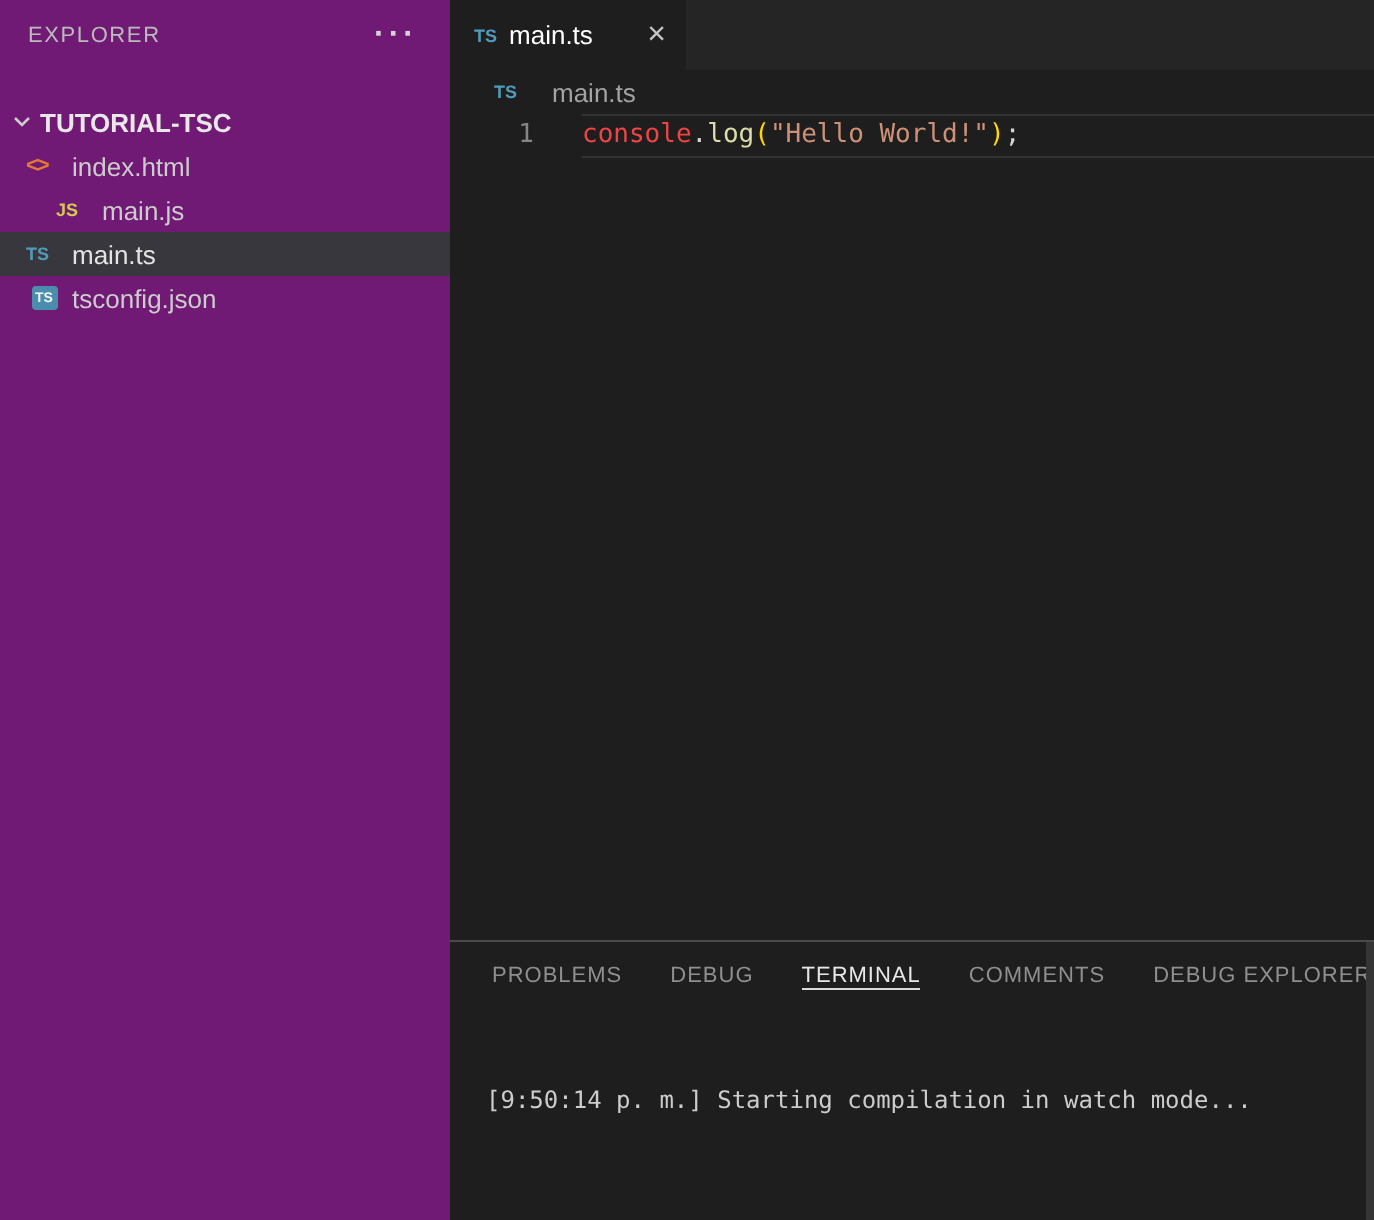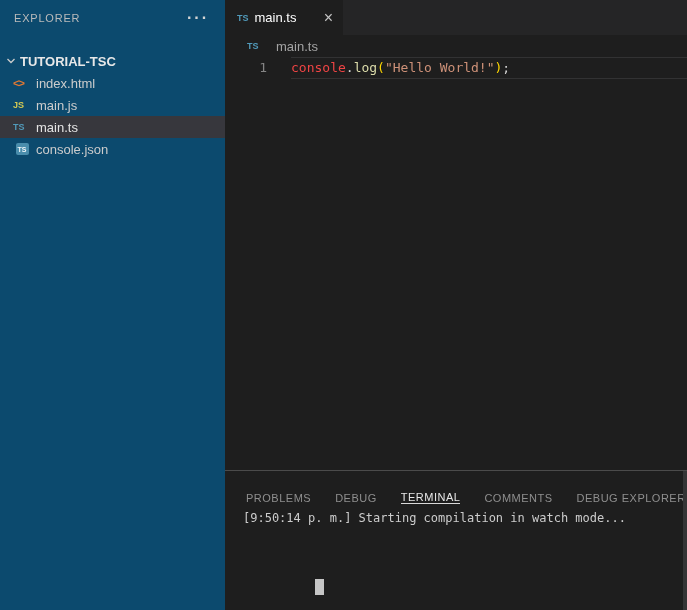--- a/index.html
+++ b/index.html
@@ -5,32 +5,32 @@
   * { margin:0; padding:0; box-sizing:border-box; }
   html,body { width:687px; height:610px; overflow:hidden; }
   body {
     background:#1e1e1e;
     font-family:"Liberation Sans", sans-serif;
     -webkit-font-smoothing:antialiased;
   }
   .app { display:flex; width:687px; height:610px; }
 
   
-  .sidebar { width:225px; flex-shrink:0; background:#0c4a6e; display:flex; flex-direction:column; }
+  .sidebar { width:225px; flex-shrink:0; background:#701a75; display:flex; flex-direction:column; }
   .sidebar-header { height:36px; display:flex; align-items:center; justify-content:space-between; padding:0 16px 0 14px; }
   .sidebar-title { font-size:11px; color:#bbbbbb; letter-spacing:0.8px; }
   .sidebar-menu { color:#d4d4d4; font-size:16px; font-weight:bold; letter-spacing:2px; cursor:pointer; line-height:8px; }
   .folder-row { height:22px; display:flex; align-items:center; padding-left:4px; cursor:pointer;margin-top:14px; }
   .chevron { width:14px; height:14px; display:flex; align-items:center; justify-content:center; margin-right:2px; }
   .folder-name { font-size:13px; font-weight:bold; color:#e8e8e8; }
   .file-row { height:22px; display:flex; align-items:center; padding-left:13px; font-size:13px; color:#cccccc; cursor:pointer; }
   .file-row.selected { background:#37373d; color:#e4e4e4; }
   .file-icon { width:18px; margin-right:5px; text-align:left; font-weight:bold; flex-shrink:0; }
   .icon-html { color:#e37933; font-size:11px; letter-spacing:-1px; }
-  .icon-js  { color:#d4c952; font-size:9px; }
+  .icon-js  { color:#d4c952; font-size:9px;margin-left:15px; }
   .icon-ts  { color:#519aba; font-size:9px; }
   .icon-ts-square { display:inline-flex; align-items:center; justify-content:center;
       width:13px; height:12px; background:#4a8dac; border-radius:2px;
       color:#f0f6f9; font-size:7px; font-weight:bold; }
 
   
   .main { flex:1; display:flex; flex-direction:column; min-width:0; }
 
   .tabbar { height:35px; background:#252526; display:flex; flex-shrink:0; }
   .tab { width:118px; background:#1e1e1e; display:flex; align-items:center; padding:0 8px 0 12px; gap:6px; cursor:pointer; }
@@ -39,25 +39,25 @@
   .tab-close { color:#c5c5c5; font-size:16px; line-height:16px; cursor:pointer; padding:0 2px; }
 
   .editor { flex:1; background:#1e1e1e; overflow:hidden; }
   .breadcrumb { height:22px; display:flex; align-items:center; padding-left:22px; gap:6px; font-size:13px; color:#a3a3a3; cursor:pointer; }
   .code-line { display:flex; height:22px; font-family:"DejaVu Sans Mono", monospace; font-size:13px; }
   .gutter { width:66px; flex-shrink:0; text-align:right; padding-right:24px; color:#858585; line-height:22px; }
   .line-content { flex:1; border-top:1px solid #323233; border-bottom:1px solid #323233; line-height:20px; white-space:pre; cursor:text; }
 
   
   .panel { height:140px; flex-shrink:0; background:#1e1e1e; border-top:1px solid #4b4b4b; position:relative; }
-  .panel-tabs { height:33px; display:flex; align-items:flex-end; padding-left:21px; gap:24px; }
+  .panel-tabs { height:33px; display:flex; align-items:center; padding-left:21px; gap:24px; }
   .panel-tab { font-size:11px; color:#8f8f8f; letter-spacing:0.5px; display:flex; align-items:center; cursor:pointer; }
   .panel-tab.active { color:#e7e7e7; border-bottom:1px solid #d9d9d9; padding-top:1px; }
   .terminal { padding:6px 0 0 18px; font-family:"DejaVu Sans Mono", monospace; font-size:12px; color:#cccccc; cursor:text; }
-  .term-line { height:17px; line-height:17px; white-space:pre; }
+  .term-line { height:17px; line-height:17px; white-space:pre;margin-top:32px; }
   .term-cursor { display:inline-block; width:9px; height:16px; background:#c6c6c6; vertical-align:middle; }
   .panel-scroll-strip { position:absolute; top:0; right:0; width:4px; height:100%; background:#353536; }
 </style>
 </head>
 <body>
 
 <div class="app">
 
   <div class="sidebar">
     <div class="sidebar-header">
@@ -83,21 +83,21 @@
       <span>main.js</span>
     </div>
     <div class="file-row selected">
       <span class="file-icon icon-ts">TS</span>
       <span>main.ts</span>
     </div>
     <div class="file-row">
       <span class="file-icon" style="display:flex;justify-content:center;">
         <span class="icon-ts-square">TS</span>
       </span>
-      <span>console.json</span>
+      <span>tsconfig.json</span>
     </div>
   </div>
 
   <div class="main">
 
     <div class="tabbar">
       <div class="tab">
         <span class="file-icon icon-ts">TS</span>
         <span class="tab-label">main.ts</span>
         <span class="tab-close">×</span>

